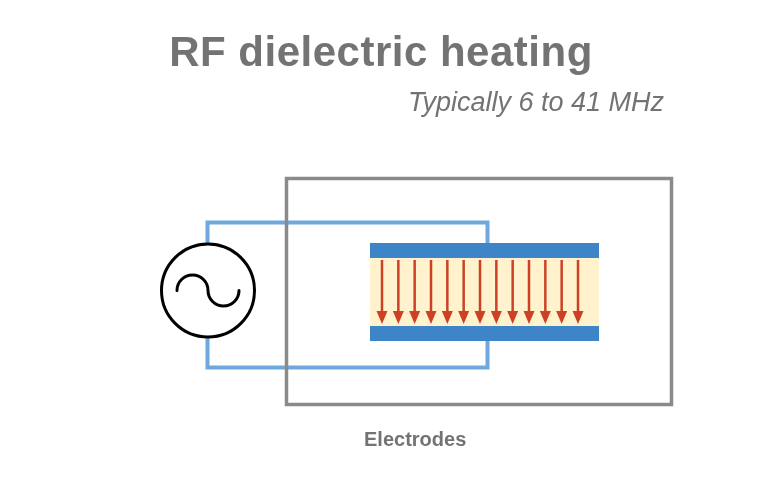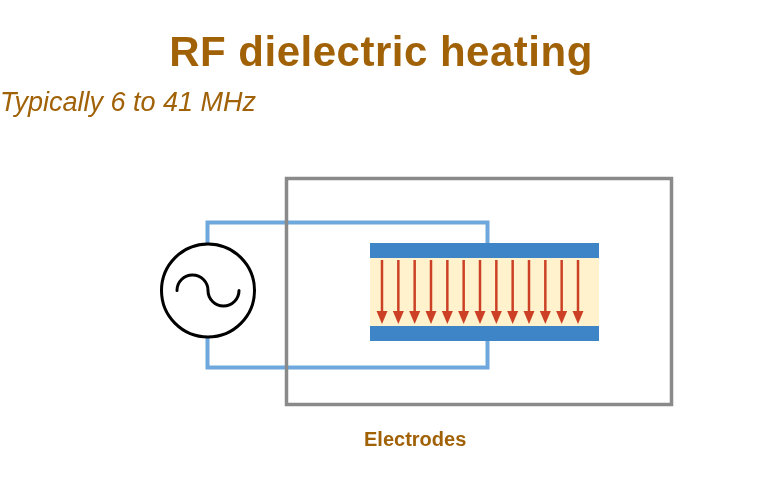--- a/index.html
+++ b/index.html
@@ -3,33 +3,33 @@
 <meta charset="utf-8">
 <style>
   html, body { margin: 0; padding: 0; background: #ffffff; }
   #canvas {
     position: relative;
     width: 762px;
     height: 494px;
     background: #ffffff;
     overflow: hidden;
     font-family: "Liberation Sans", sans-serif;
-    color: #a16207;
+    color: #737373;
   }
   .abs { position: absolute; }
   #title {
     top: 28px; left: 0; width: 762px;
     text-align: center;
     font-size: 42px;
     font-weight: bold;
     letter-spacing: 0.5px;
   }
   #subtitle {
     top: 87px; left: 0; width: 664px;
-    text-align: left;
+    text-align: right;
     font-size: 27px;
     font-style: italic;
   }
   #generator-label {
     top: 267px; left: 30px; width: 145px;
     text-align: center;
     font-size: 20px;
     line-height: 23px;
   }
   #electrodes-label {

